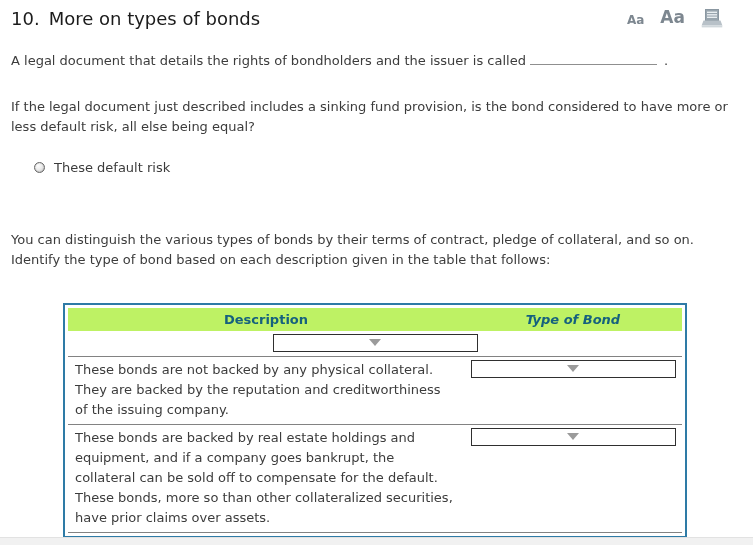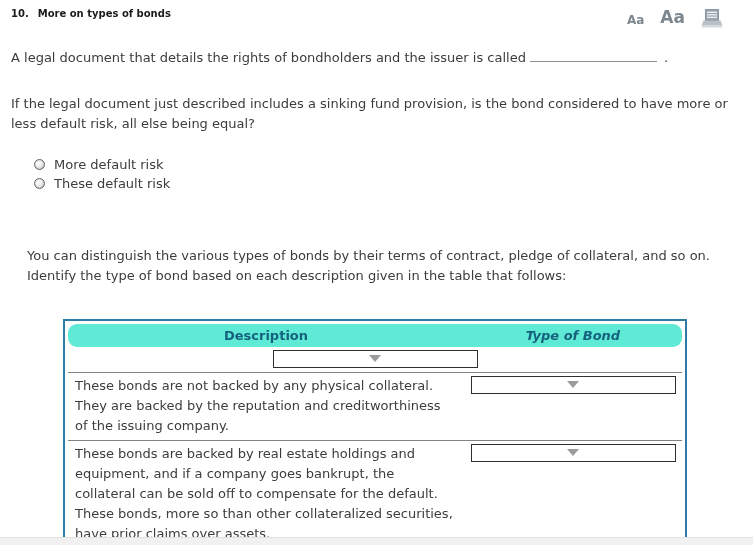--- a/index.html
+++ b/index.html
@@ -10,39 +10,39 @@
     font-size: 13px;
     color: #3c3c3c;
     background: #ffffff;
     position: relative;
     overflow: hidden;
   }
   .page { padding: 8px 10px 0 11px; }
 
   
   .title-row { display: flex; justify-content: space-between; align-items: flex-start; }
-  .title { font-weight: bold; color: #1b1b1b; font-size: 10px; }
+  .title { font-weight: normal; color: #1b1b1b; font-size: 18px; }
   .q-number { margin-right: 9px; }
   .tools { display: flex; align-items: flex-end; gap: 16px; margin-right: 20px; margin-top: 1px; }
   .aa-small { font-size: 12px; font-weight: bold; color: #7d8790; line-height: 1; cursor: pointer; }
   .aa-large { font-size: 17px; font-weight: bold; color: #7d8790; line-height: 1; cursor: pointer; }
   .printer { cursor: pointer; line-height: 0; margin-bottom: -2px; }
 
   
   .fill { margin: 21px 0 0 0; }
   .blank {
     display: inline-block; width: 127px; height: 15px;
     border-bottom: 1px solid #8f8f8f;
     margin-left: 4px; margin-right: 7px;
     vertical-align: baseline;
   }
 
   
   .prompt2 { margin: 29px 0 0 0; line-height: 1.55; max-width: 733px; }
-  .prompt3 { margin: 53px 0 0 16px; line-height: 1.55; max-width: 733px; }
+  .prompt3 { margin: 53px 0 0 0; line-height: 1.55; max-width: 733px; }
 
   
   .radio-group { margin: 21px 0 0 23px; }
   .radio-row { display: flex; align-items: center; height: 19px; cursor: pointer; }
   .radio {
     width: 11px; height: 11px; border-radius: 50%;
     border: 1px solid #676767;
     background: radial-gradient(circle at 35% 30%, #fdfdfd 0%, #ececec 45%, #bfbfbf 100%);
     box-shadow: inset 0 0 1px rgba(0,0,0,0.35);
     flex: none;
@@ -50,21 +50,21 @@
   .radio-label { margin-left: 9px; }
 
   
   .table-wrap {
     margin: 32px 0 0 52px;
     width: 624px;
     border: 2px solid #2e7ba6;
     background: #ffffff;
     padding: 3px;
   }
-  .thead { display: flex; background: #5eead4; height: 23px; align-items: center; border-radius: 9px; }
+  .thead { display: flex; background: #bef264; height: 23px; align-items: center; }
   .th { font-weight: bold; color: #15617e; text-align: center; font-size: 13px; }
   .th-desc { width: 396px; }
   .th-type { flex: 1; font-style: italic; }
   .trow { display: flex; border-bottom: 1px solid #828282; padding: 2px 0 4px 0; }
   .td-desc { width: 396px; padding: 1px 8px 0 7px; line-height: 20px; }
   .td-type { flex: 1; display: flex; justify-content: center; align-items: flex-start; padding-top: 1px; }
   .dropdown {
     width: 205px; height: 18px;
     border: 1px solid #2f2f2f;
     background: #ffffff;
@@ -111,24 +111,20 @@
 
   <p class="fill">
     <span>A legal document that details the rights of bondholders and the issuer is called</span><span class="blank"></span><span>.</span>
   </p>
 
   <p class="prompt2">If the legal document just described includes a sinking fund provision, is the bond considered to have more or less default risk, all else being equal?</p>
 
   <div class="radio-group">
     <div class="radio-row">
       <span class="radio"></span>
-      <span class="radio-label">More default risk</span>
-    </div>
-    <div class="radio-row">
-      <span class="radio"></span>
       <span class="radio-label">These default risk</span>
     </div>
   </div>
 
   <p class="prompt3">You can distinguish the various types of bonds by their terms of contract, pledge of collateral, and so on. Identify the type of bond based on each description given in the table that follows:</p>
 
   <div class="table-wrap">
     <div class="thead">
       <div class="th th-desc">Description</div>
       <div class="th th-type">Type of Bond</div>

